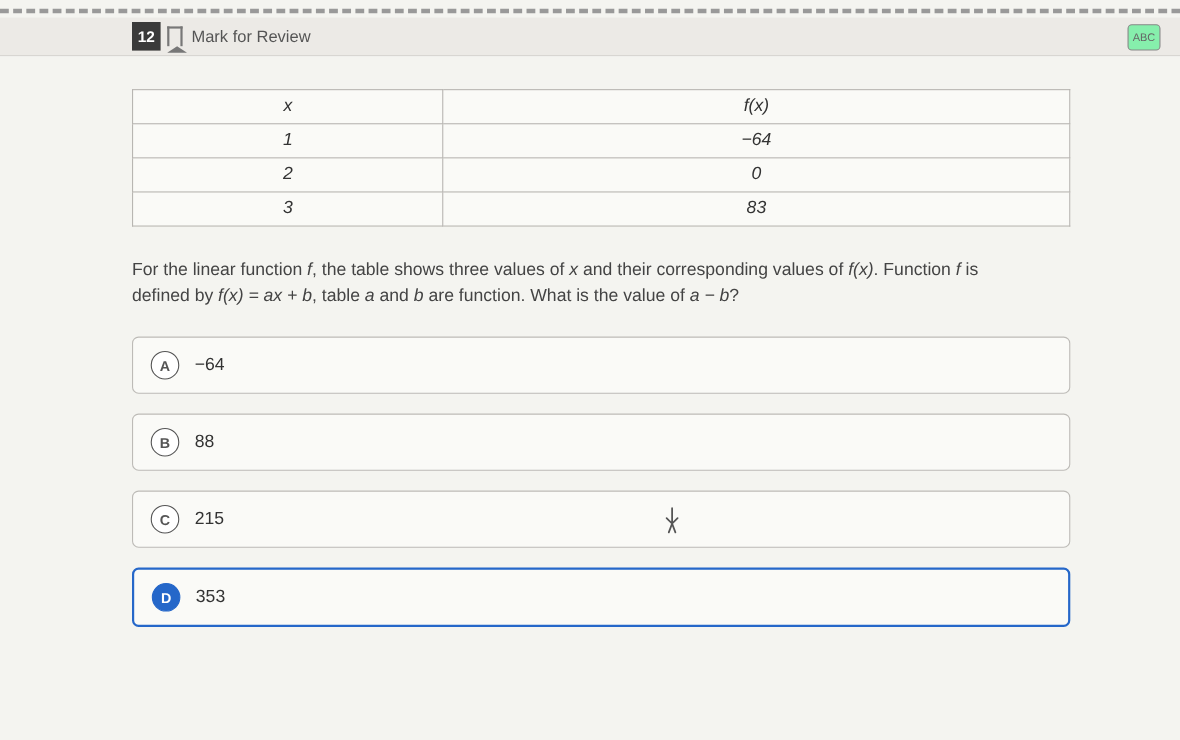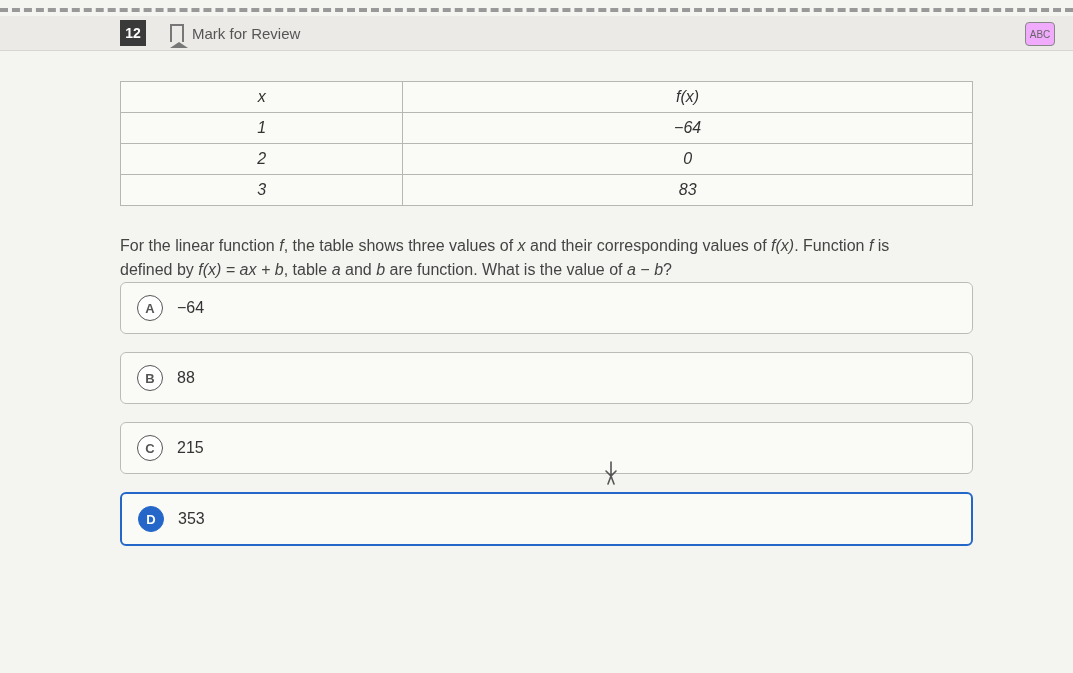--- a/index.html
+++ b/index.html
@@ -29,21 +29,21 @@
   .qnum {
     width: 26px;
     height: 26px;
     background: #3a3a3a;
     color: #fff;
     font-weight: bold;
     font-size: 14px;
     display: flex;
     align-items: center;
     justify-content: center;
-    margin-right: 24px;
+    margin-right: 6px;
   }
   .mark-wrap {
     display: flex;
     align-items: flex-end;
     gap: 8px;
     color: #555;
     font-size: 15px;
   }
   .bookmark-icon {
     width: 14px;
@@ -65,21 +65,21 @@
     position: absolute;
     right: 18px;
     top: 6px;
     width: 30px;
     height: 24px;
     border: 1.5px solid #888;
     border-radius: 4px;
     font-size: 10px;
     color:#666;
     display:flex;align-items:center;justify-content:center;
-    background:#f0abfc;
+    background:#86efac;
   }
   .content {
     padding: 30px 100px 10px 120px;
   }
   table.data {
     width: 100%;
     border-collapse: collapse;
     margin-bottom: 28px;
     background:#fafaf7;
   }
@@ -89,20 +89,21 @@
     padding: 6px 4px;
     font-size: 16px;
     color:#333;
     font-style: italic;
   }
   table.data tr:first-child td { font-style: italic; }
   .question-text {
     font-size: 16px;
     line-height: 1.5;
     color: #444;
+    margin-bottom: 24px;
   }
   .question-text .it { font-style: italic; }
   .choice {
     border: 1.5px solid #bdbbb7;
     border-radius: 6px;
     padding: 12px 16px;
     margin-bottom: 18px;
     display: flex;
     align-items: center;
     gap: 14px;

